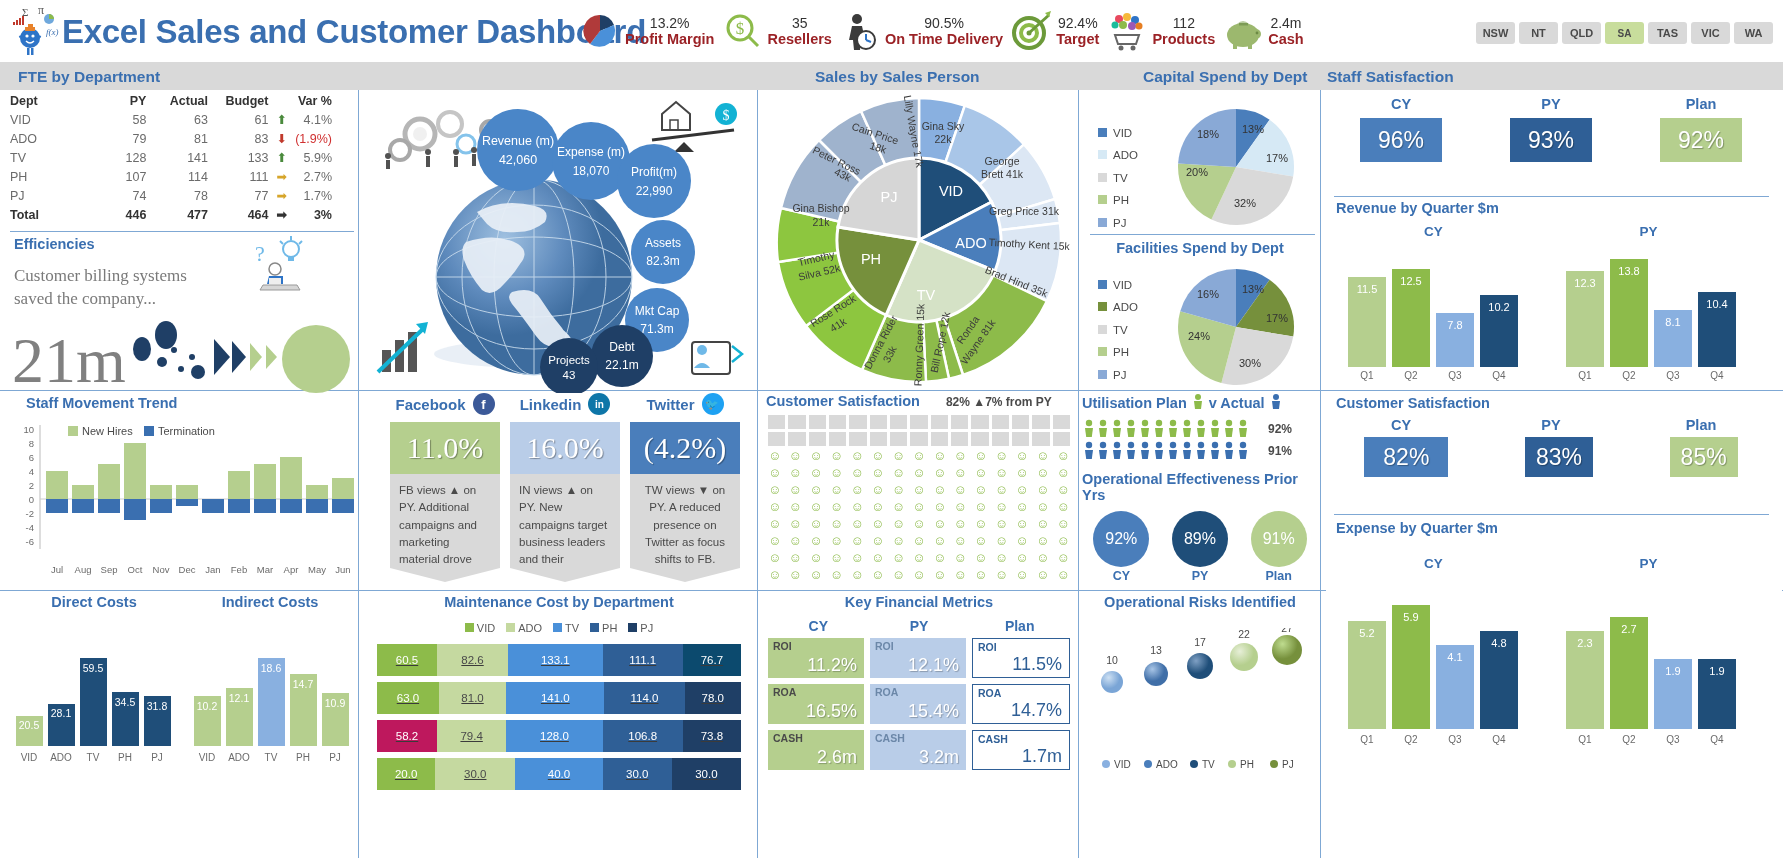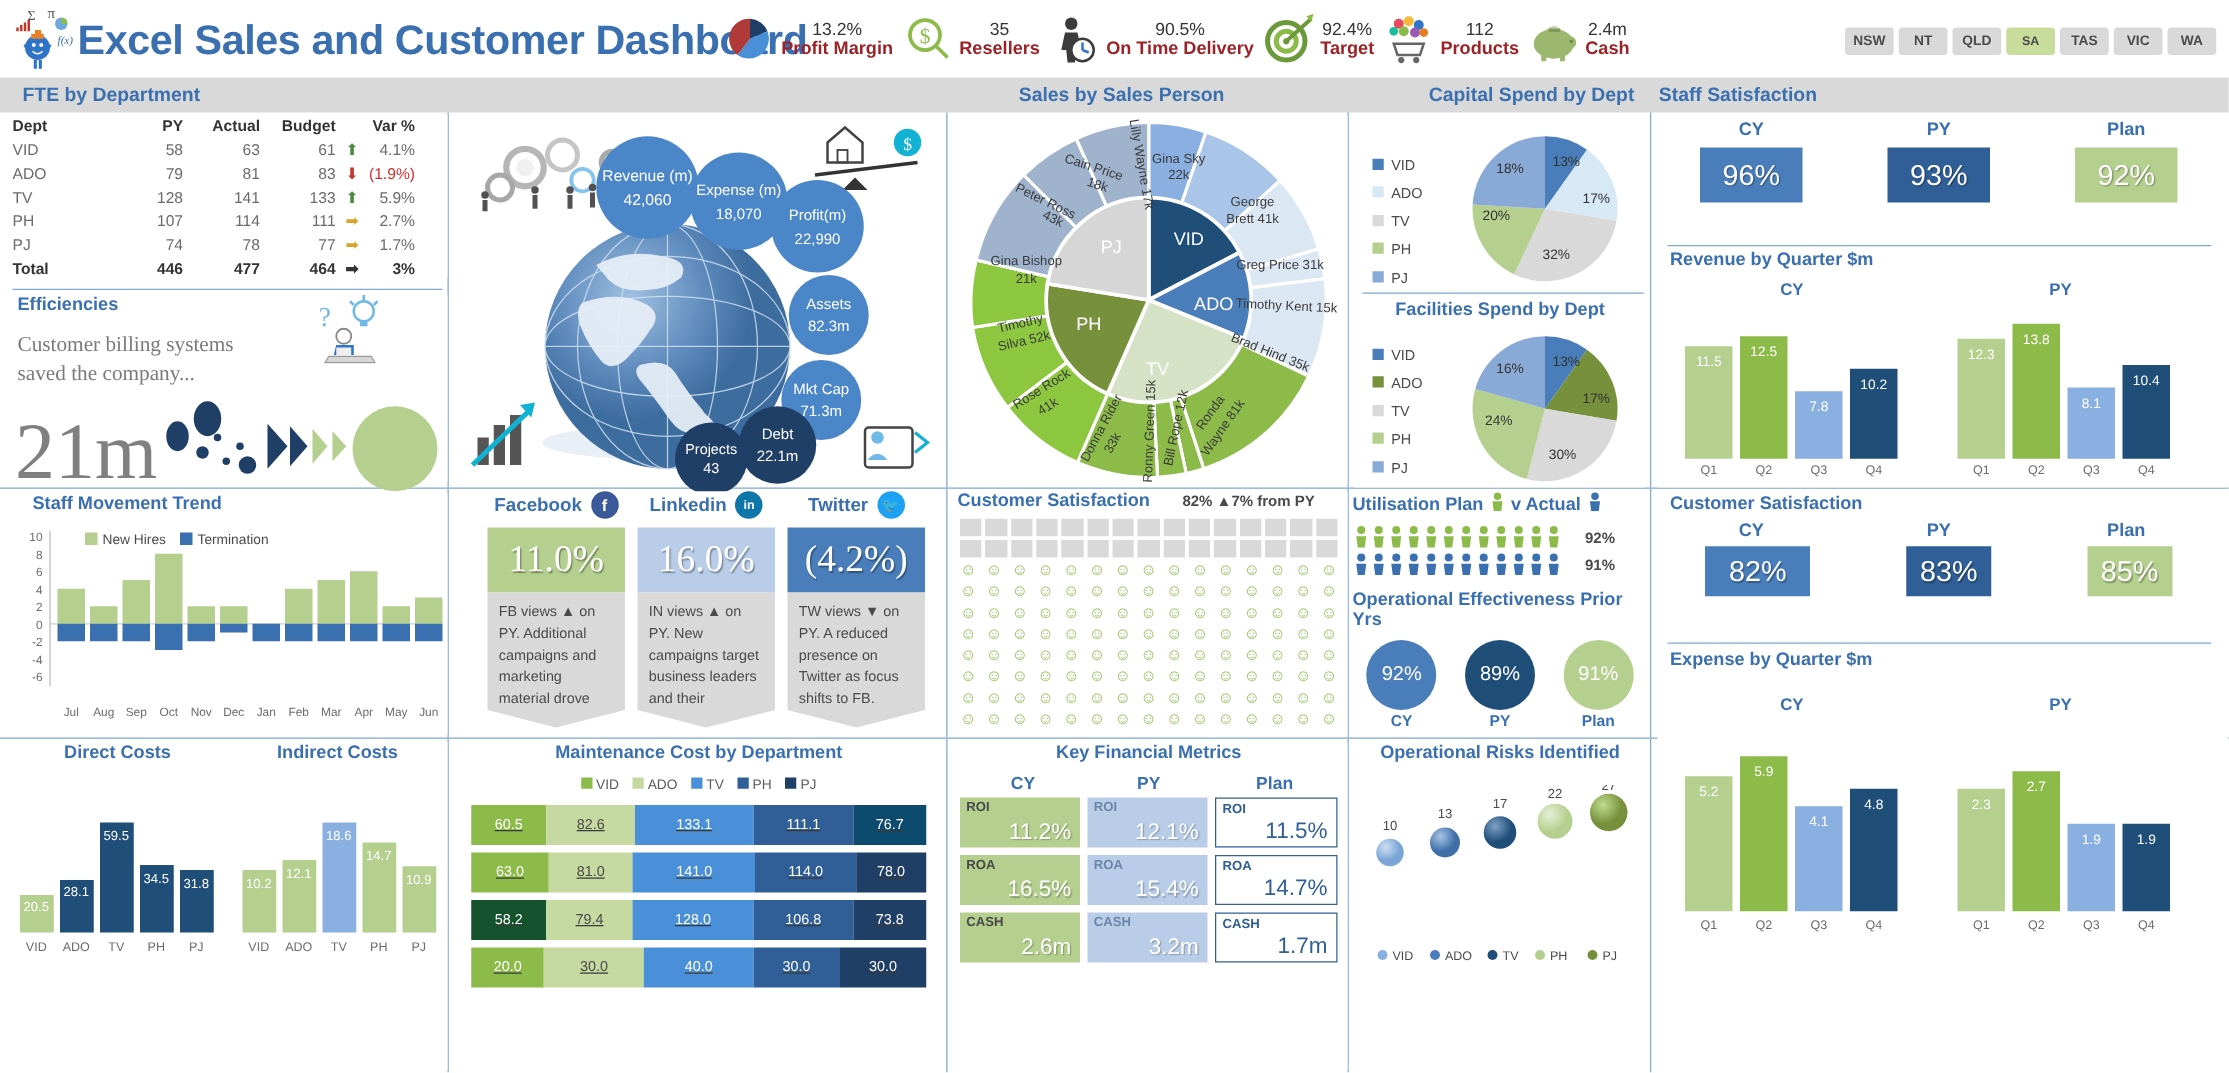--- a/index.html
+++ b/index.html
@@ -712,21 +712,21 @@
       <svg width="110" height="16" style="display:block;">
           <path d="M0 0 L55 14 L110 0 L110 0 L0 0 Z" fill="#d9d9d9"></path>
         </svg>
     </div>
     <div style="flex:1;">
       <div class="soc-head">
         <span class="soc-name">Twitter</span>
         <span class="soc-badge" style="background:#1da1f2;font-size:11px;">🐦</span>
       </div>
       <div class="soc-val" style="background:#4a7ebb;margin-top:7px;">(4.2%)</div>
-      <div class="soc-note" style="height:94px;">TW views ▼ on PY. A reduced presence on Twitter as focus shifts to FB.</div>
+      <div class="soc-note" style="height:94px;text-align:center;">TW views ▼ on PY. A reduced presence on Twitter as focus shifts to FB.</div>
       <svg width="110" height="16" style="display:block;">
           <path d="M0 0 L55 14 L110 0 L110 0 L0 0 Z" fill="#d9d9d9"></path>
         </svg>
     </div>
   </div>
 
   <div class="panel" style="left:760px;top:393px;width:318px;height:196px;">
     <div style="display:flex;align-items:baseline;padding:0 6px;">
       <span class="sectitle">Customer Satisfaction</span>
       <span style="margin-left:26px;font-size:12px;font-weight:bold;color:#4a4a4a;">82% ▲7% from PY</span>
@@ -1164,21 +1164,21 @@
         <div class="mcell" style="background:#0c4a6e;width:16%">76.7</div>
       </div>
       <div class="mrow">
         <div class="mcell" style="background:#8dbb4a;width:17%">63.0</div>
         <div class="mcell" style="background:#c5d9a0;width:18.5%;color:#4a4a4a">81.0</div>
         <div class="mcell" style="background:#4a90d9;width:27%">141.0</div>
         <div class="mcell" style="background:#2f5f96;width:22%">114.0</div>
         <div class="mcell" style="background:#1f3f66;width:15.5%">78.0</div>
       </div>
       <div class="mrow">
-        <div class="mcell" style="background:#14532d;width:16.5%">58.2</div>
+        <div class="mcell" style="background:#be185d;width:16.5%">58.2</div>
         <div class="mcell" style="background:#c5d9a0;width:19%;color:#4a4a4a">79.4</div>
         <div class="mcell" style="background:#4a90d9;width:26.5%">128.0</div>
         <div class="mcell" style="background:#2f5f96;width:22%">106.8</div>
         <div class="mcell" style="background:#1f3f66;width:16%">73.8</div>
       </div>
       <div class="mrow">
         <div class="mcell" style="background:#8dbb4a;width:16%">20.0</div>
         <div class="mcell" style="background:#c5d9a0;width:22%;color:#4a4a4a">30.0</div>
         <div class="mcell" style="background:#4a90d9;width:24%">40.0</div>
         <div class="mcell" style="background:#2f5f96;width:19%">30.0</div>

